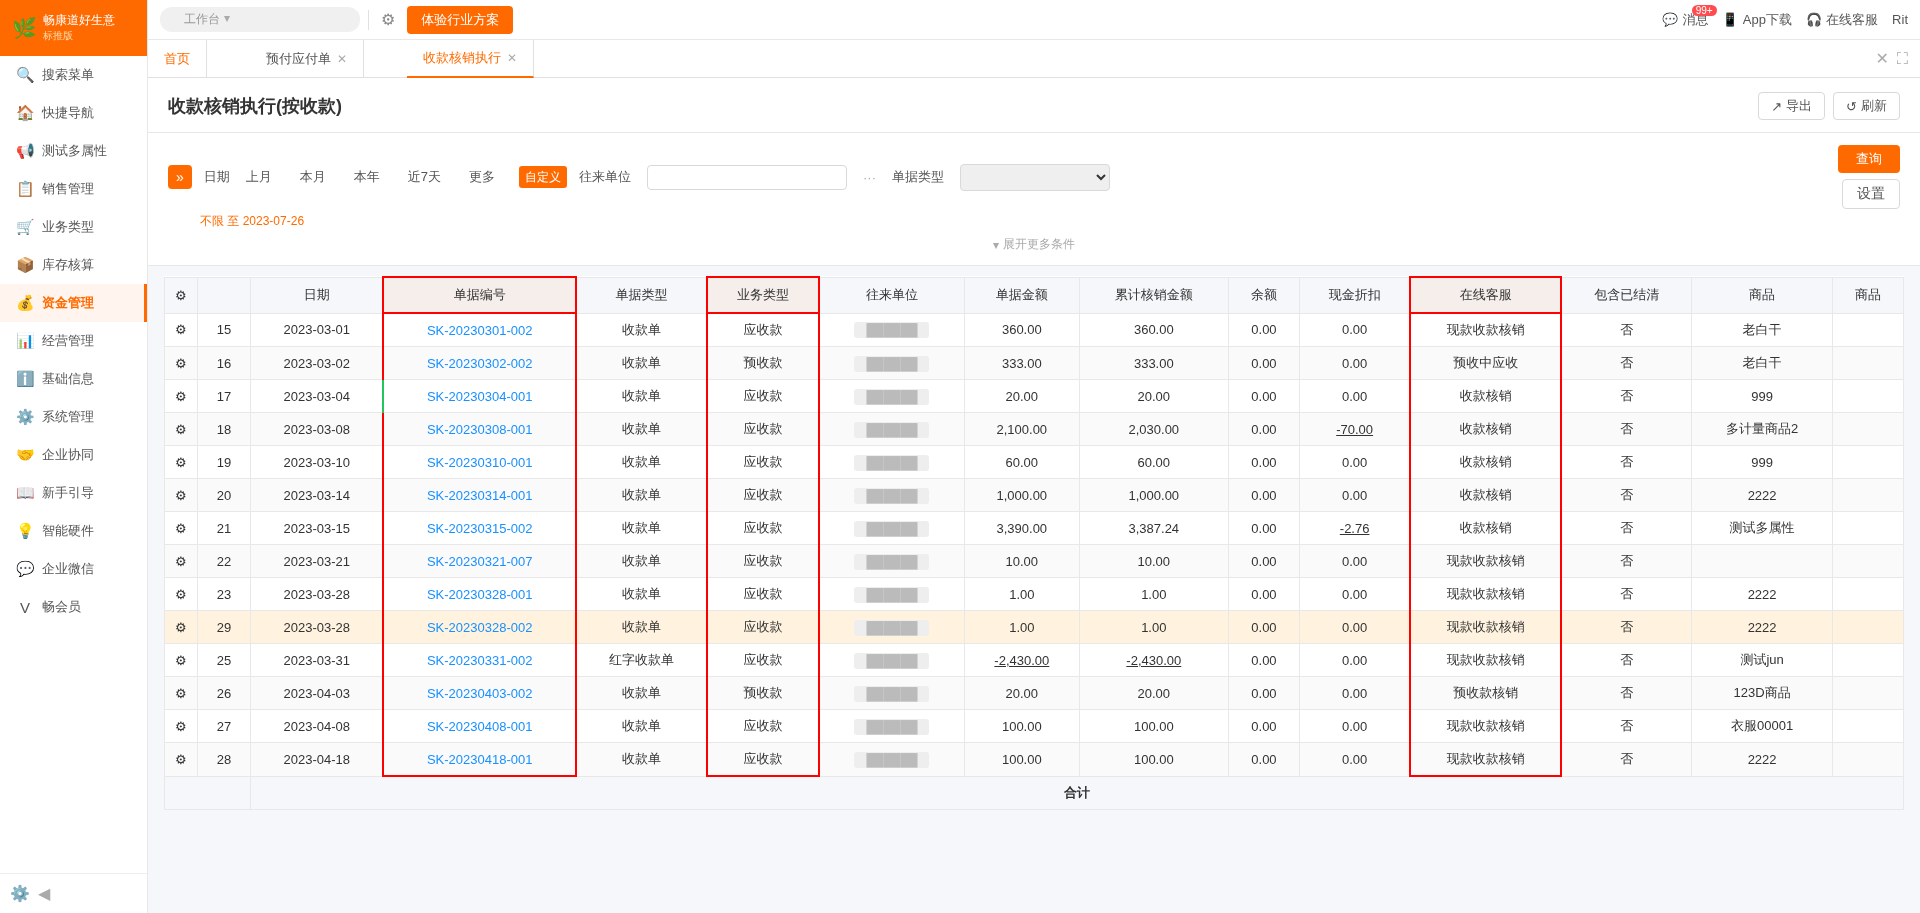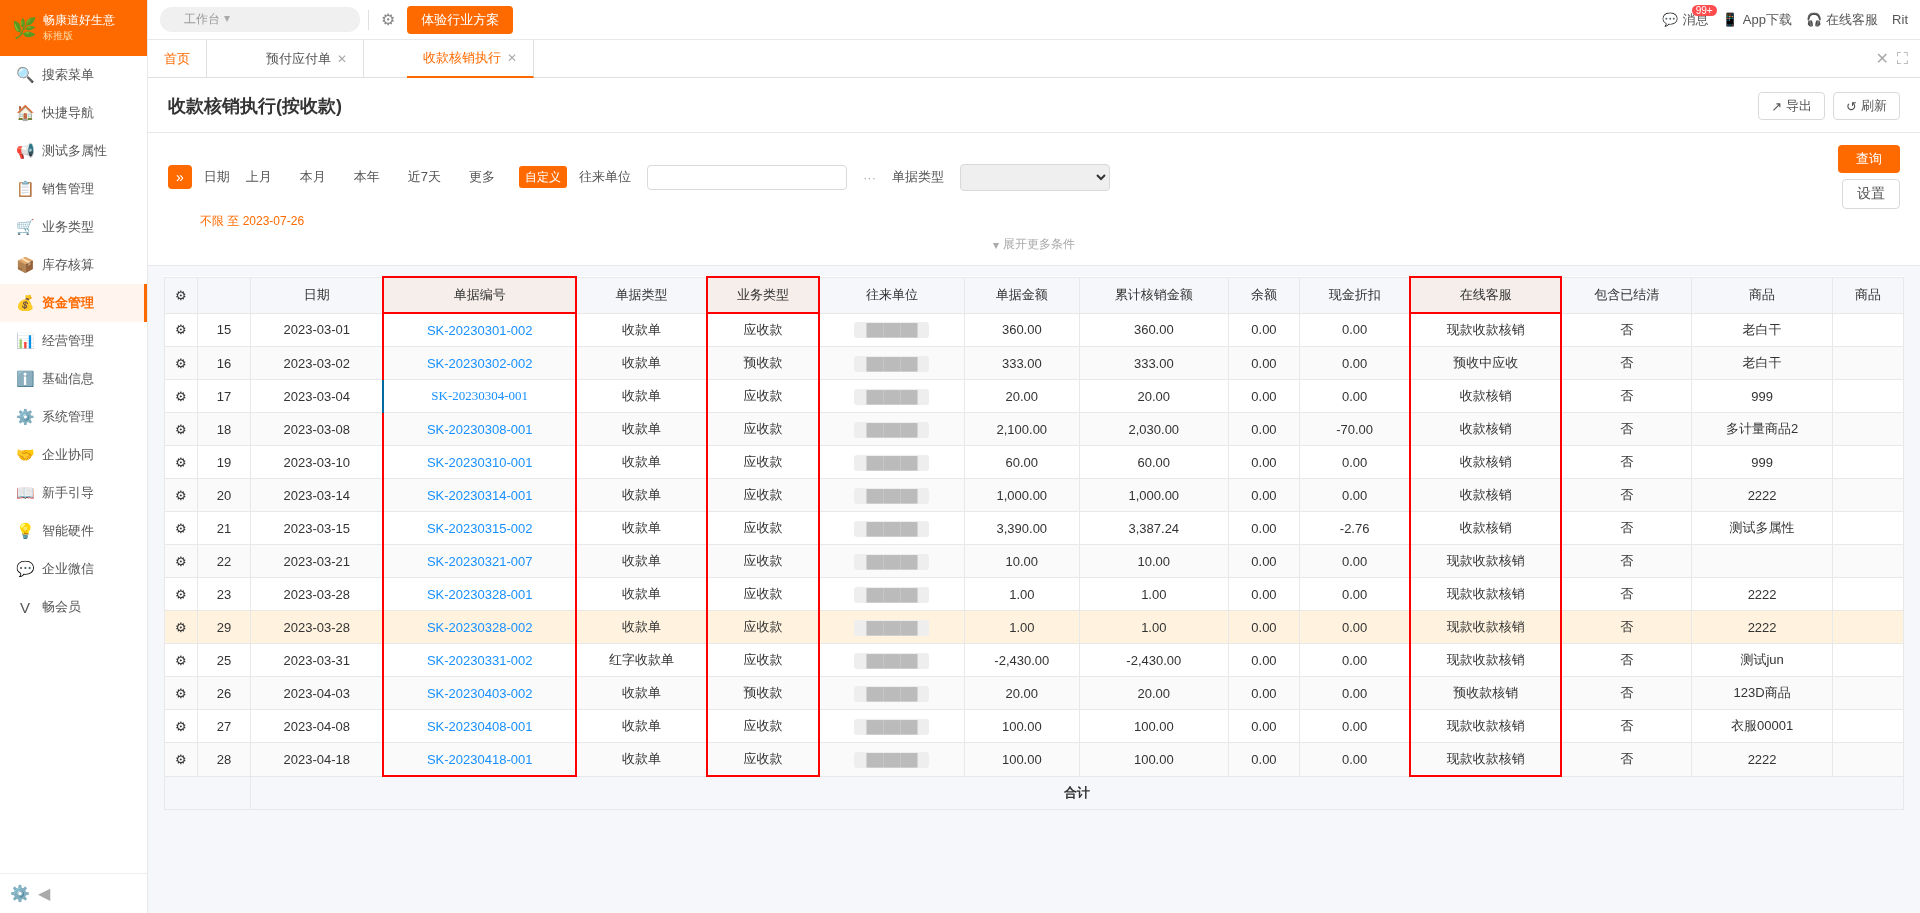--- a/index.html
+++ b/index.html
@@ -71,21 +71,21 @@
 
     
     .table-wrap { padding: 0 16px 16px 16px; }
     .data-table { width: 100%; border-collapse: collapse; background: #fff; margin-top: 10px; font-size: 13px; }
     .data-table thead tr { background: #f5f7fa; }
     .data-table th { border: 1px solid #e8e8e8; padding: 8px 10px; text-align: center; color: #333; font-weight: 500; white-space: nowrap; }
     .data-table td { border: 1px solid #e8e8e8; padding: 7px 10px; text-align: center; color: #333; white-space: nowrap; }
     .data-table tbody tr:nth-child(even) { background: #fafafa; }
     .data-table tbody tr.highlighted { background: #fff3e0; }
     .link-cell { color: #1890ff; cursor: pointer; text-decoration: none; }
-    .negative { color: #ff4d4f; }
+    .negative { color: #ff4d4f; text-decoration: underline; }
     .table-footer td { background: #f5f7fa; font-weight: bold; }
 
     
     .content::-webkit-scrollbar { width: 6px; }
     .content::-webkit-scrollbar-thumb { background: #d9d9d9; border-radius: 3px; }
 
     
     .table-container { overflow-x: auto; }
     .table-container::-webkit-scrollbar { height: 6px; }
     .table-container::-webkit-scrollbar-thumb { background: #d9d9d9; border-radius: 3px; }
@@ -328,21 +328,21 @@
     <td class="">0.00</td>
     <td style="border-left:2px solid #ff0000;border-right:2px solid #ff0000;">预收中应收</td>
     <td>否</td>
     <td>老白干</td>
     <td></td>
   </tr>
               <tr>
     <td class="gear-col">⚙</td>
     <td>17</td>
     <td>2023-03-04</td>
-    <td style="border-left:2px solid #0369a1;border-right:2px solid #ff0000;font-family:Liberation Serif, serif;"><a class="link-cell">SK-20230304-001</a></td>
+    <td style="border-left:2px solid #22c55e;border-right:2px solid #ff0000;"><a class="link-cell">SK-20230304-001</a></td>
     <td>收款单</td>
     <td style="border-left:2px solid #ff0000;border-right:2px solid #ff0000;">应收款</td>
     <td><span style="background:#eee;border-radius:3px;padding:1px 12px;color:#bbb;font-size:12px;">██████</span></td>
     <td class="">20.00</td>
     <td class="">20.00</td>
     <td>0.00</td>
     <td class="">0.00</td>
     <td style="border-left:2px solid #ff0000;border-right:2px solid #ff0000;">收款核销</td>
     <td>否</td>
     <td>999</td>

